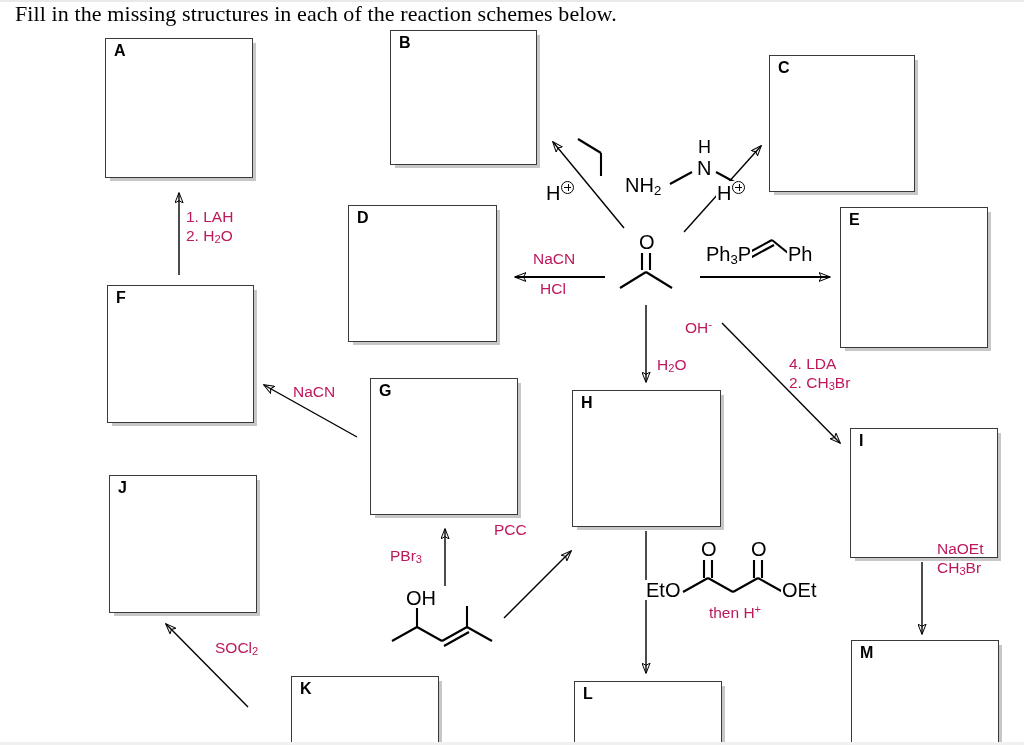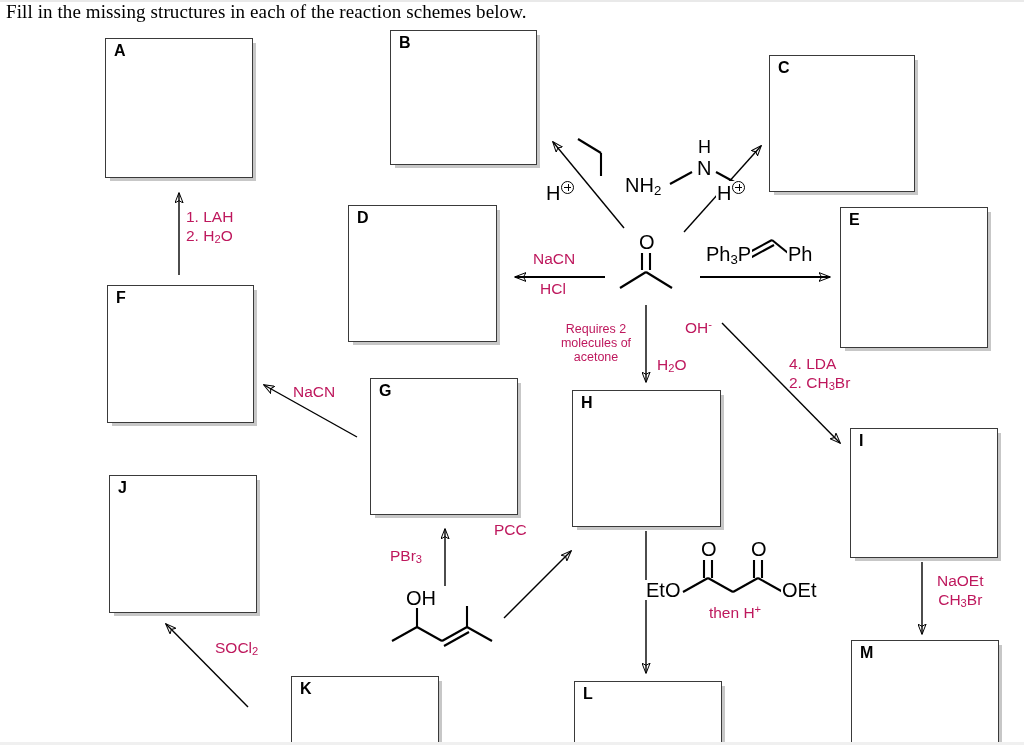--- a/index.html
+++ b/index.html
@@ -27,23 +27,23 @@
     background: #e9e9e9;
   }
   .scan-edge-bottom {
     position: absolute; left: 0; bottom: 0; width: 1024px; height: 3px;
     background: #f0f0f0;
   }
 
   
   .instruction {
     position: absolute;
-    left: 6px; top: 1px;
+    left: 15px; top: 1px;
     font-family: "Liberation Serif", serif;
-    font-size: 19px;
+    font-size: 22px;
     letter-spacing: 0.1px;
     white-space: nowrap;
     color: #000;
   }
 
   
   .abox {
     position: absolute;
     background: #ffffff;
     border: 1.6px solid #3a3a3a;
@@ -304,35 +304,30 @@
   <div class="rtext" style="left:186px; top:208px;">
     <div>1. LAH</div>
     <div>2. H<sub>2</sub>O</div>
   </div>
 
   <div class="rtext" style="left:533px; top:250px;">NaCN</div>
   <div class="rtext" style="left:540px; top:280px;">HCl</div>
 
   <div class="rtext" style="left:293px; top:383px;">NaCN</div>
 
-  <div class="rtext small center" style="left:550px; top:322px; width:92px;">
-    <div>Requires 2</div>
-    <div>molecules of</div>
-    <div>acetone</div>
-  </div>
 
   <div class="rtext" style="left:685px; top:318px;">OH<sup>-</sup></div>
   <div class="rtext" style="left:657px; top:348px;margin-top:8px;">H<sub>2</sub>O</div>
 
   <div class="rtext" style="left:789px; top:355px;">
     <div>4. LDA</div>
     <div>2. CH<sub>3</sub>Br</div>
   </div>
 
-  <div class="rtext" style="left:937px; top:572px;text-align:center;">
+  <div class="rtext" style="left:937px; top:540px;">
     <div>NaOEt</div>
     <div>CH<sub>3</sub>Br</div>
   </div>
 
   <div class="rtext" style="left:390px; top:547px;">PBr<sub>3</sub></div>
 
   <div class="rtext" style="left:494px; top:521px;">PCC</div>
 
   <div class="rtext" style="left:215px; top:639px;">SOCl<sub>2</sub></div>
 

